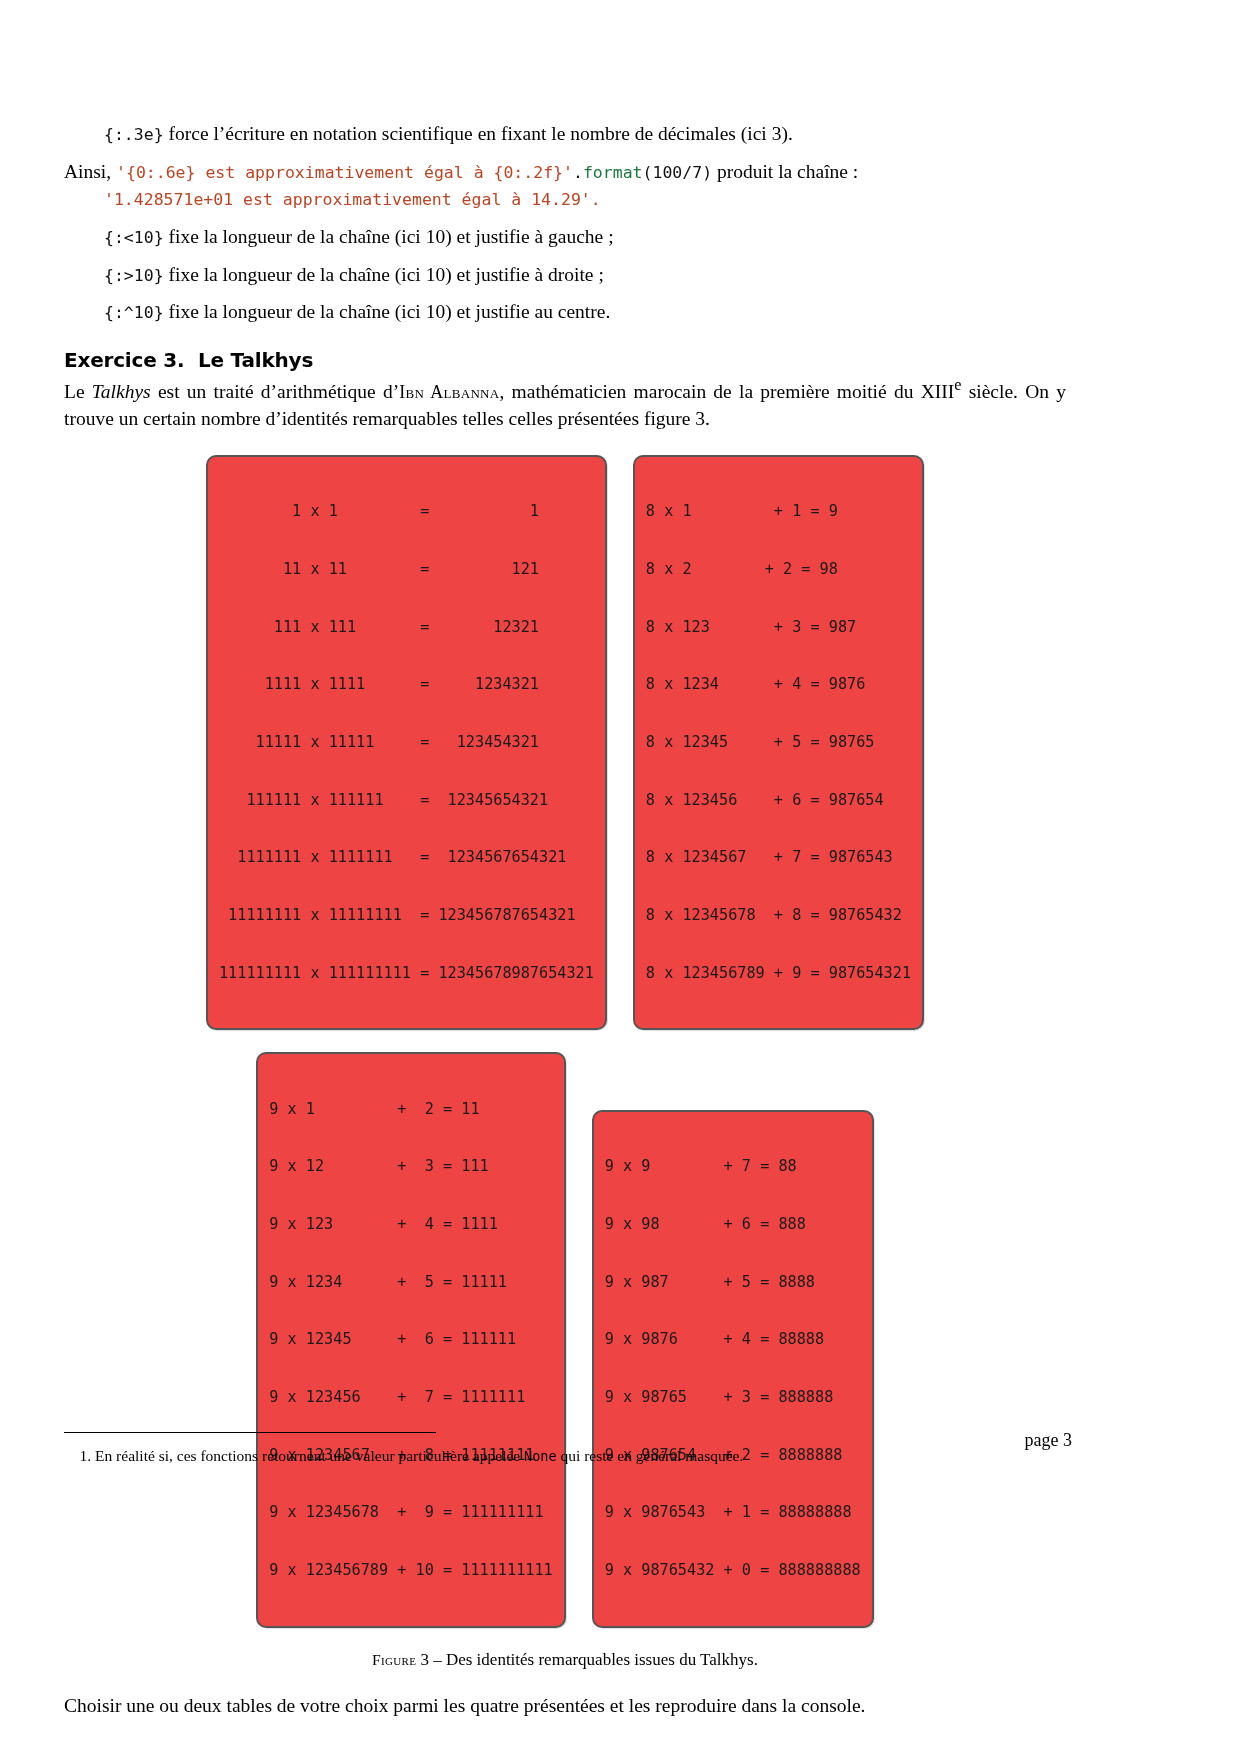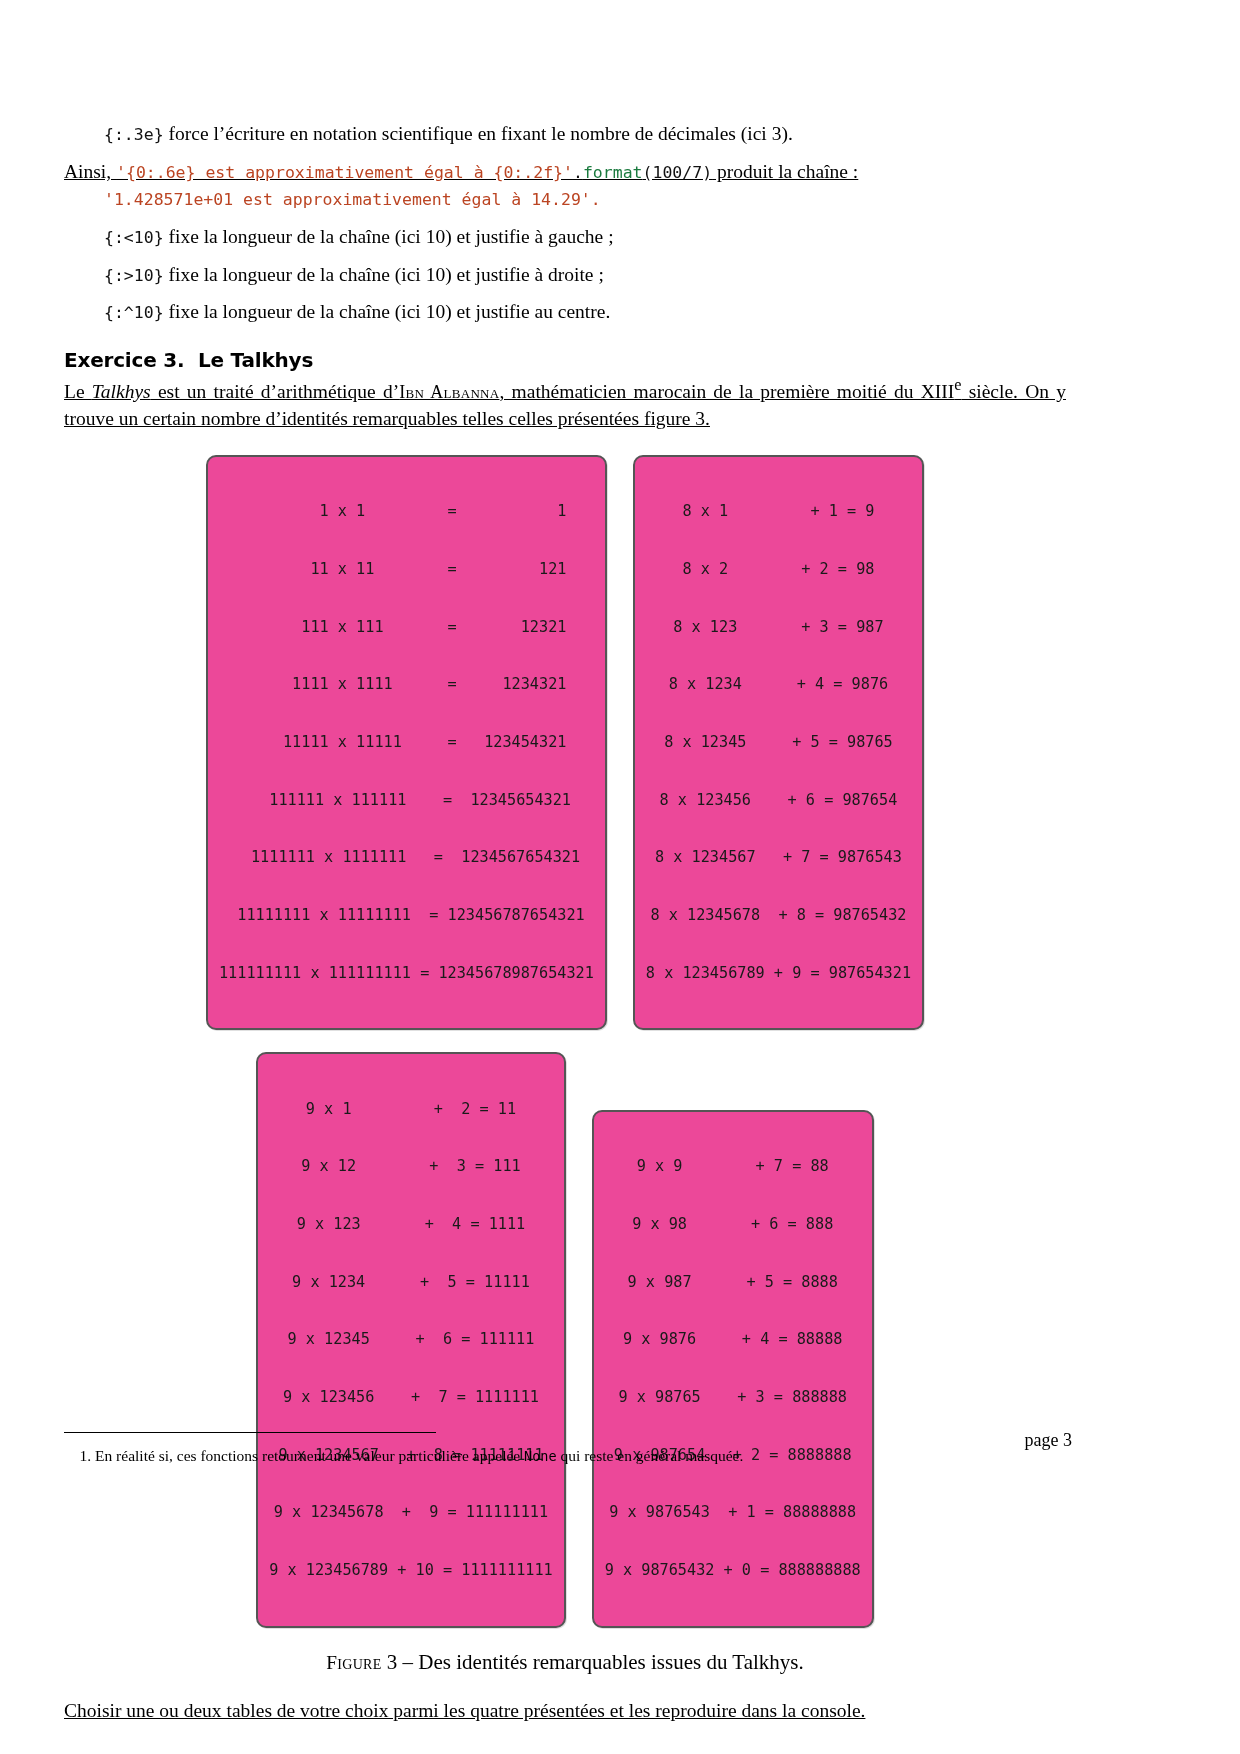--- a/index.html
+++ b/index.html
@@ -29,21 +29,20 @@
     width: 1002px;
   }
   p, div.para {
     margin: 0;
   }
   .para {
     font-size: 19.5px;
     line-height: 1.42;
     text-align: justify;
     margin-bottom: 11px;
-    text-decoration: underline;
   }
   .indent {
     margin-left: 40px;
     text-align: left;
     margin-bottom: 10px;
     font-size: 19.5px;
     line-height: 1.42;
   }
   .mono {
     font-family: "DejaVu Sans Mono", "Liberation Mono", monospace;
@@ -72,37 +71,36 @@
   .figure-wrap {
     margin-top: 22px;
   }
   .box-row {
     display: flex;
     justify-content: center;
     gap: 26px;
     margin-bottom: 22px;
   }
   .codebox {
-    background: #ec4899;
+    background: #ef4444;
     border: 2.5px solid #555555;
     border-radius: 10px;
     padding: 7px 11px 7px 11px;
     font-family: "DejaVu Sans Mono", "Liberation Mono", monospace;
     font-size: 15.2px;
     line-height: 1.265;
     color: #1a1a1a;
     white-space: pre;
     box-shadow: 1px 1px 0 rgba(0,0,0,0.12);
-    text-align: center;
   }
   .codebox .ln { display: block; }
 
   .figcaption {
     text-align: center;
-    font-size: 21px;
+    font-size: 17px;
     margin-top: 12px;
     margin-bottom: 22px;
   }
 
   
   .footnote-area {
     position: absolute;
     left: 64px;
     top: 1432px;
     width: 1002px;

